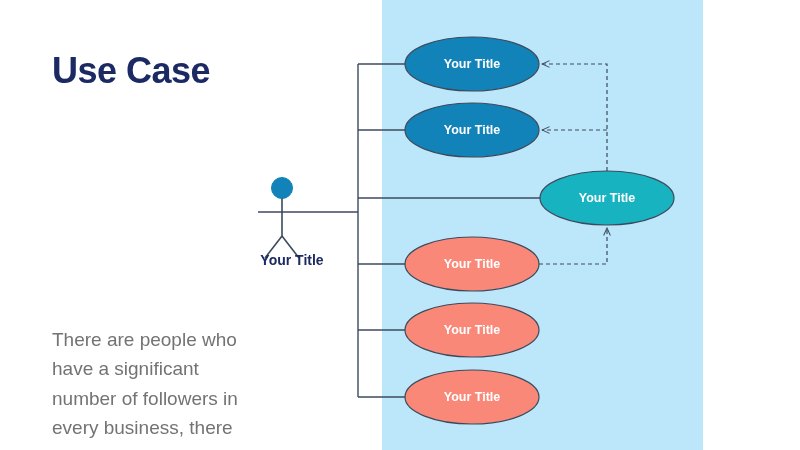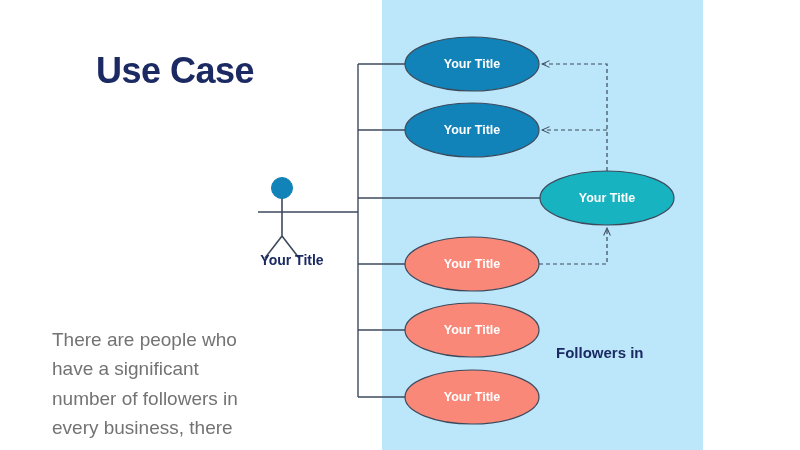--- a/index.html
+++ b/index.html
@@ -35,21 +35,20 @@
     left: 52px;
     top: 48px;
     width: 300px;
   }
   .title-line {
     color: #1b2a63;
     font-size: 36px;
     font-weight: bold;
     line-height: 1.28;
     letter-spacing: -0.5px;
-    margin-left: 44px;
   }
   #body-text {
     position: absolute;
     left: 52px;
     top: 325px;
     width: 200px;
     color: #737373;
     font-size: 19px;
     line-height: 1.55;
   }
@@ -140,16 +139,15 @@
 
   <div id="title-block">
     <div class="title-line">Use Case</div>
   </div>
 
   <div id="body-text">There are people who have a significant number of followers in every business, there are people who have a significant.</div>
 
   <div id="actor-label">Your Title</div>
 
   <div id="panel-caption">
-    <div>Followers in</div>
   </div>
 
 </div>
 
 </body></html>

